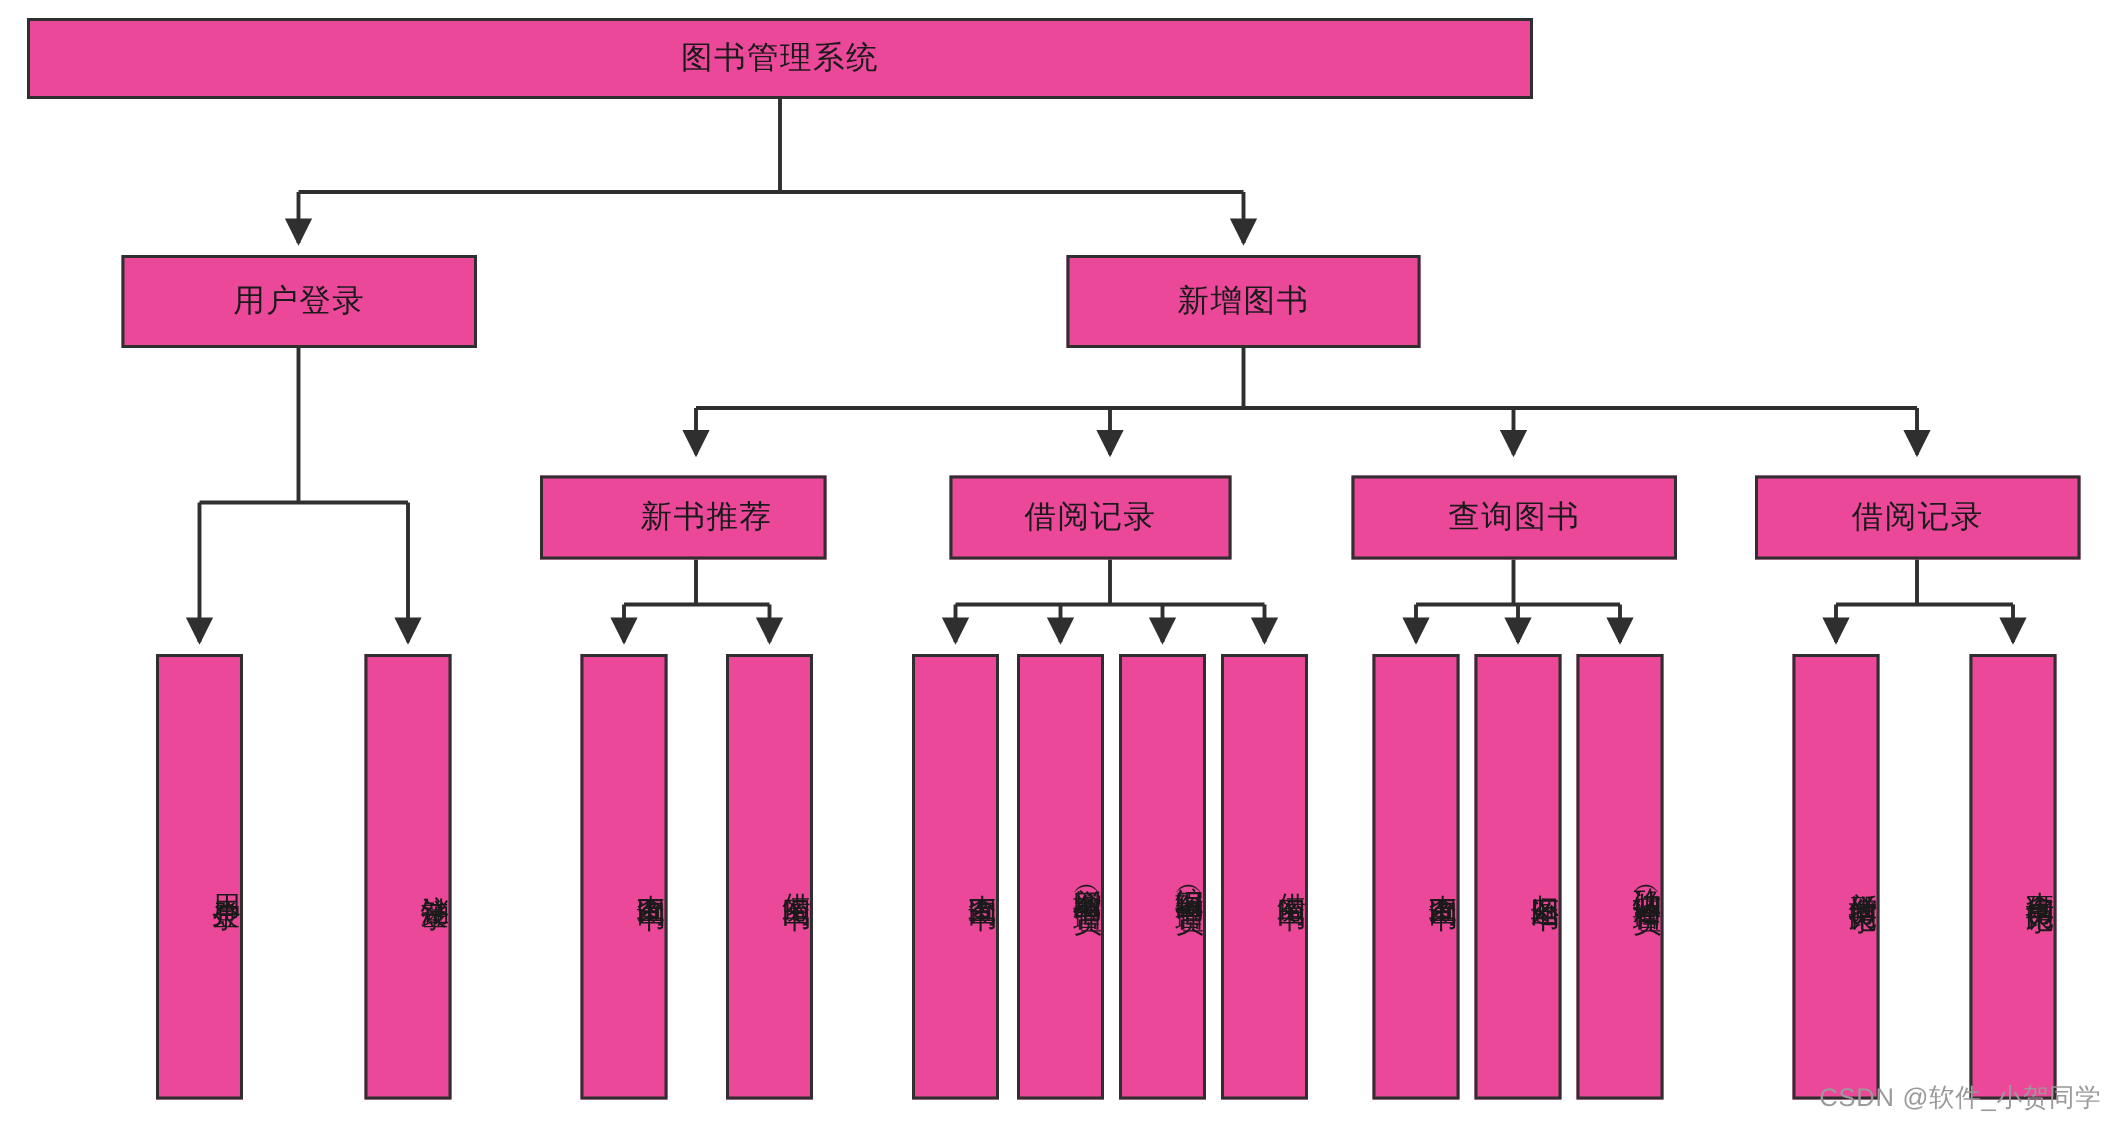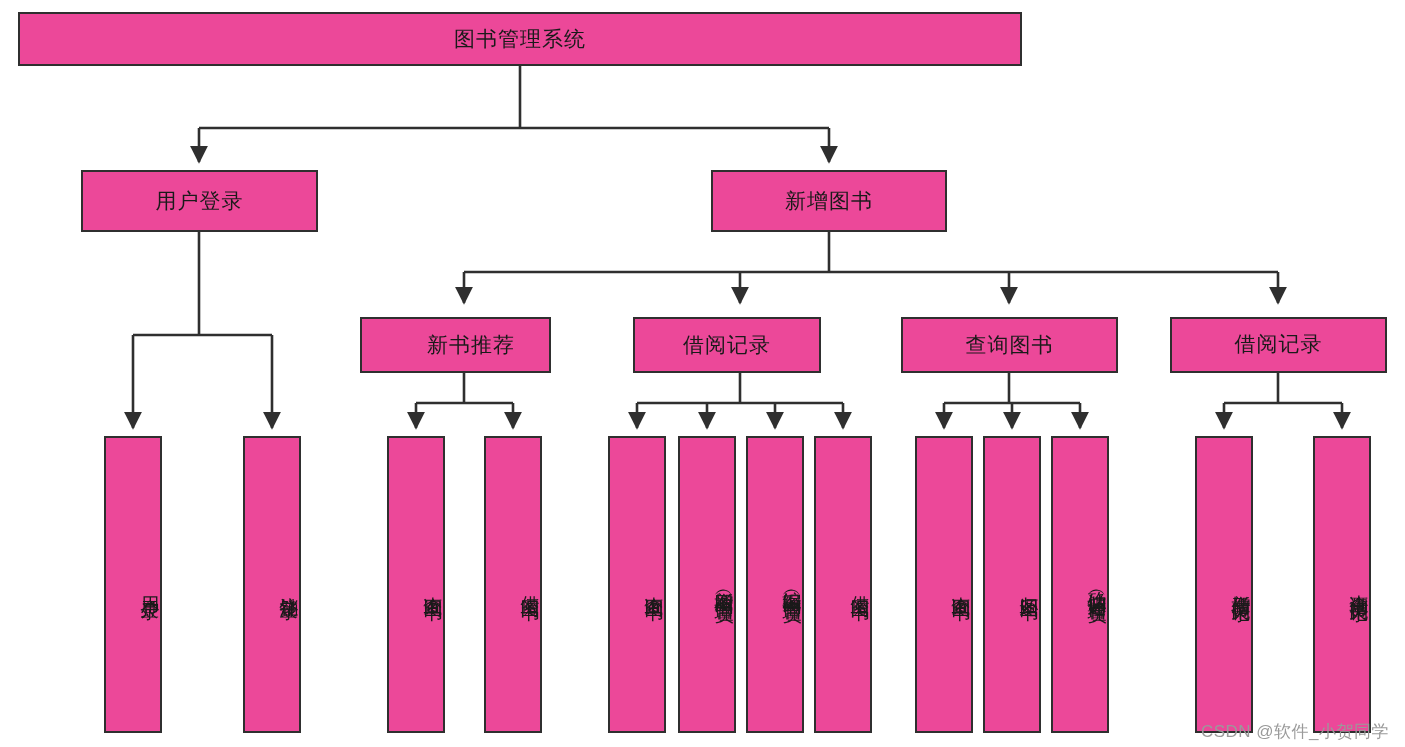--- a/index.html
+++ b/index.html
@@ -50,21 +50,21 @@
     align-items: flex-start;
     justify-content: center;
   }
   .node.vert .vtext {
     writing-mode: vertical-rl;
     text-orientation: upright;
     white-space: nowrap;
   }
   .watermark {
     position: absolute;
-    right: 16px;
+    right: 4px;
     bottom: 4px;
     font-size: 17px;
     color: #9a9a9a;
     letter-spacing: 0.5px;
     white-space: nowrap;
   }
 </style>
 </head>
 <body>
 

